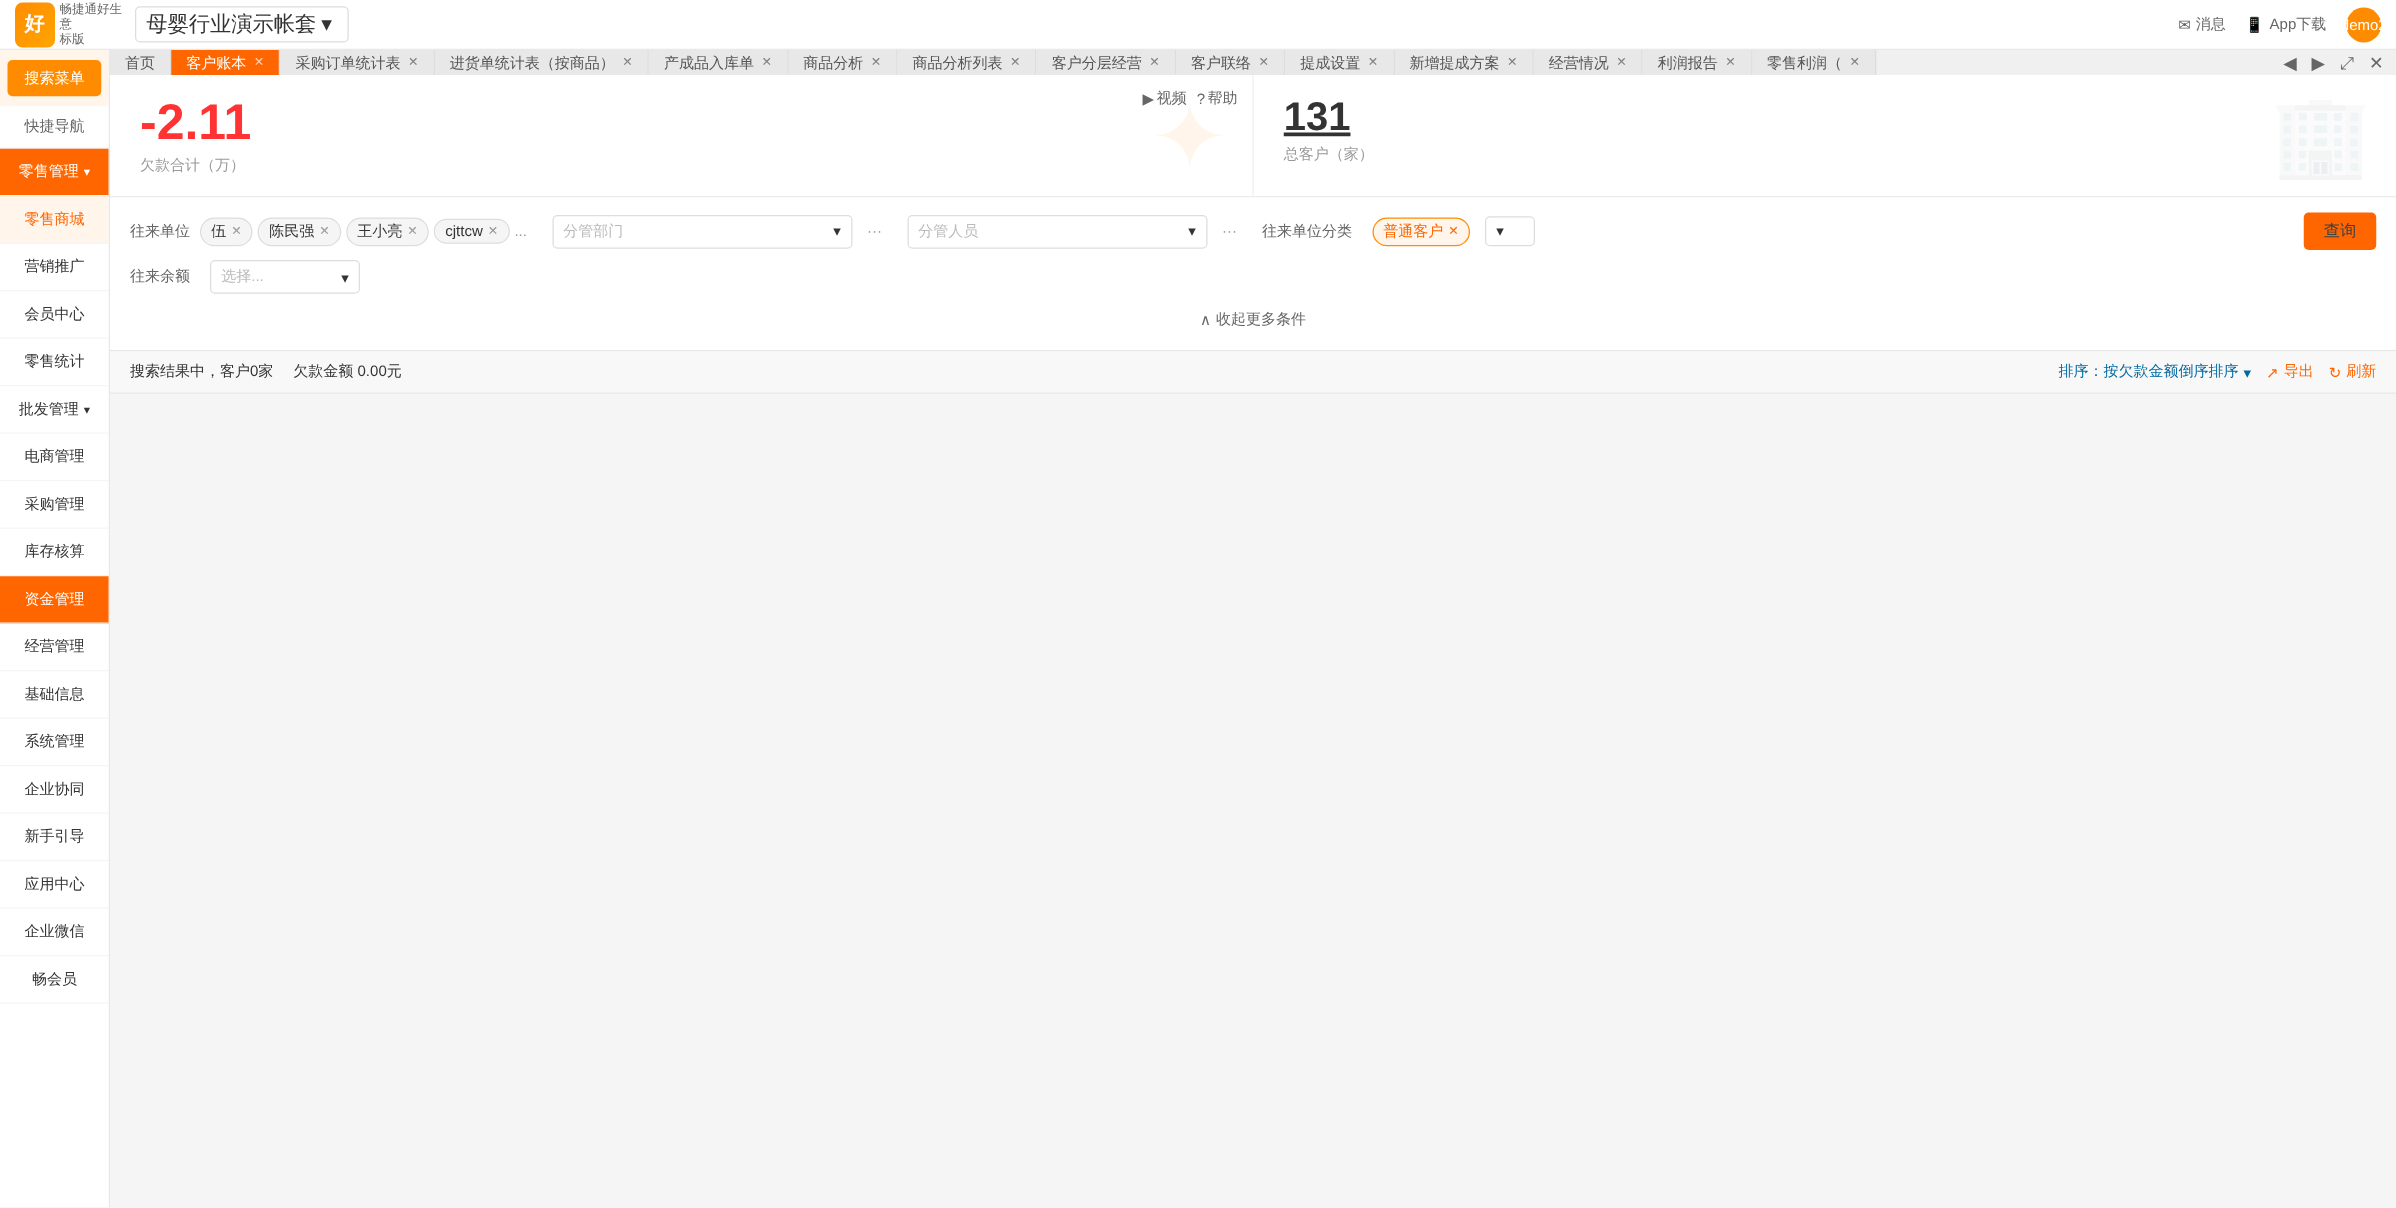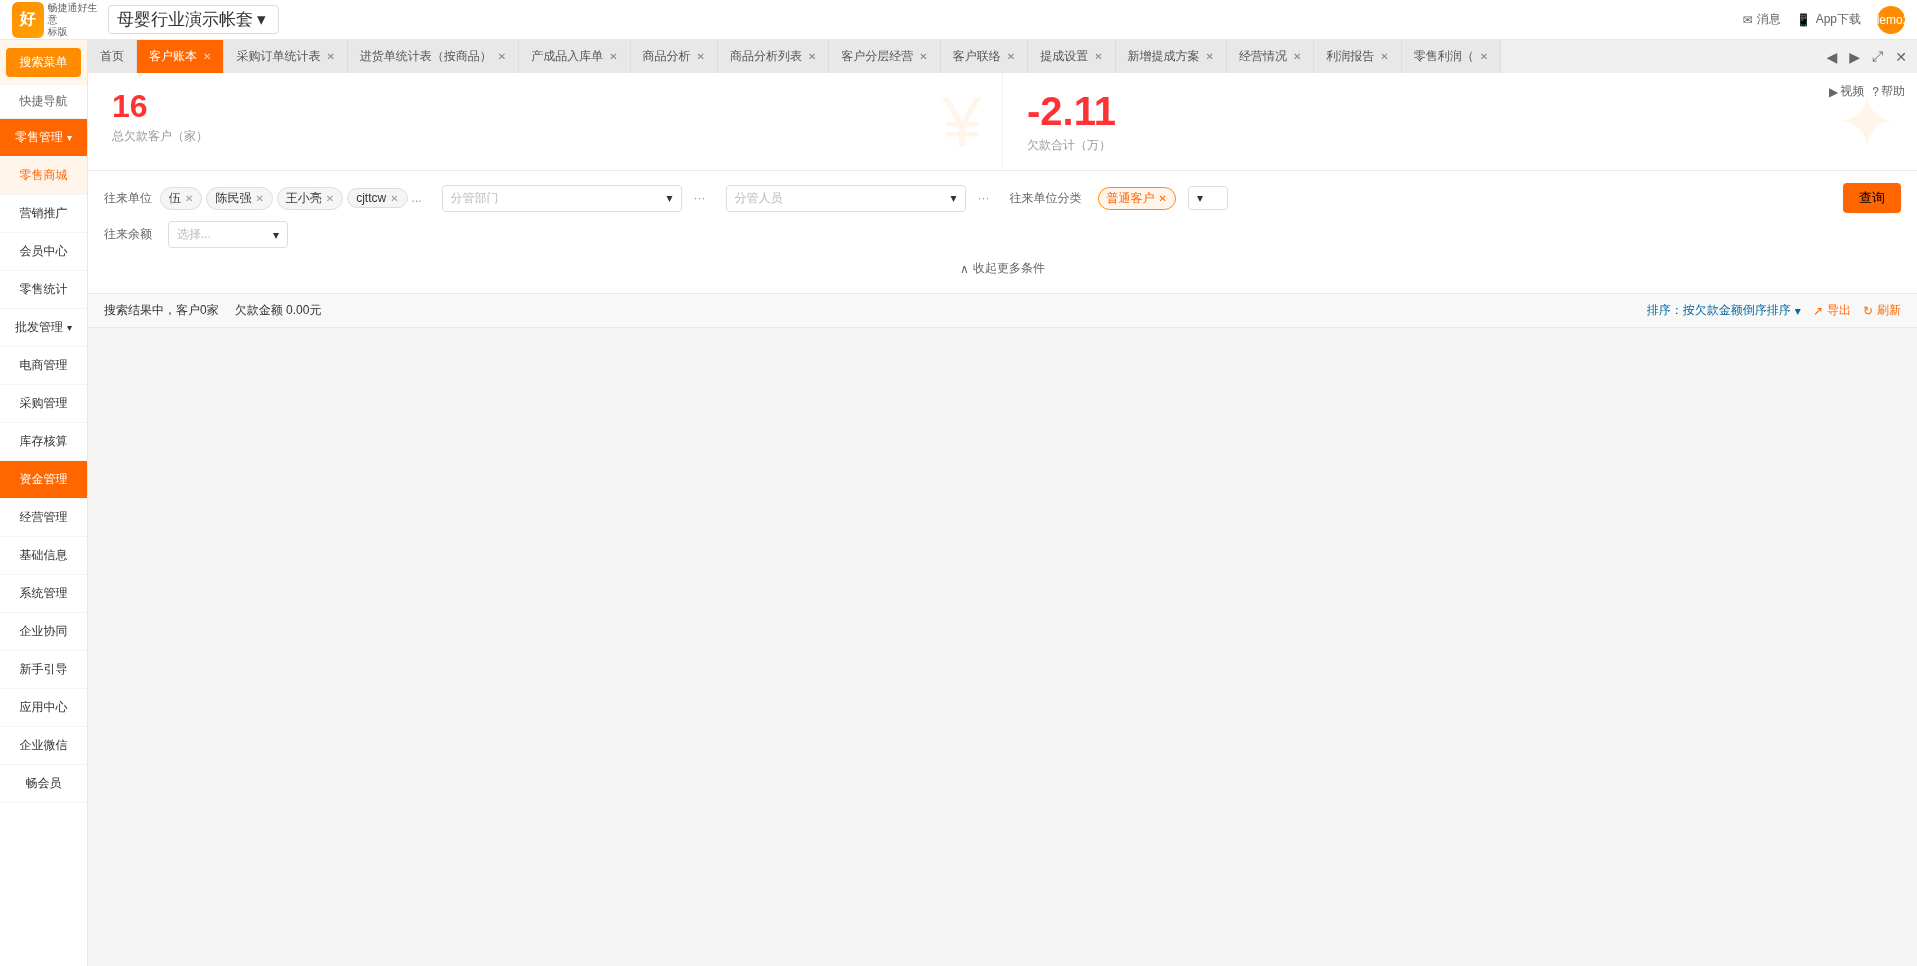--- a/index.html
+++ b/index.html
@@ -29,21 +29,21 @@
     .sidebar-nav-btn { padding: 8px 6px; text-align: center; font-size: 12px; color: #666; cursor: pointer; border-bottom: 1px solid #f0f0f0; }
     .sidebar-item { padding: 10px 6px; text-align: center; font-size: 12px; color: #333; cursor: pointer; border-bottom: 1px solid #f5f5f5; display: flex; align-items: center; justify-content: center; gap: 4px; }
     .sidebar-item.active { background: #ff6600; color: white; }
     .sidebar-item.active-sub { background: #fff5eb; color: #ff6600; }
     .sidebar-item .arrow { font-size: 10px; }
 
     
     .content-area { flex: 1; display: flex; flex-direction: column; overflow: hidden; }
 
     
-    .tab-bar { display: flex; align-items: center; background: #f0f0f0; height: 33px; flex-shrink: 0; overflow: hidden; }
+    .tab-bar { display: flex; align-items: center; background: #f0f0f0; height: 20px; flex-shrink: 0; overflow: hidden; }
     .tab { display: flex; align-items: center; padding: 0 12px; height: 36px; font-size: 12px; cursor: pointer; border-right: 1px solid #ddd; white-space: nowrap; color: #555; background: #e8e8e8; flex-shrink: 0; }
     .tab.active { background: #ff6600; color: white; }
     .tab .close-tab { margin-left: 6px; font-size: 10px; opacity: 0.7; }
     .tab-controls { display: flex; align-items: center; margin-left: auto; padding-right: 6px; gap: 4px; flex-shrink: 0; }
     .tab-ctrl-btn { font-size: 14px; color: #666; cursor: pointer; padding: 0 4px; }
 
     
     .page-content { flex: 1; overflow-y: auto; background: #f5f5f5; padding: 0; }
 
     
@@ -66,21 +66,21 @@
     .filter-tag { display: flex; align-items: center; background: #f5f5f5; border: 1px solid #ddd; border-radius: 12px; padding: 2px 8px; font-size: 12px; color: #333; }
     .filter-tag .remove { margin-left: 4px; color: #999; cursor: pointer; font-size: 10px; }
     .filter-more { color: #999; cursor: pointer; font-size: 12px; }
     .filter-select { border: 1px solid #ddd; border-radius: 4px; padding: 4px 8px; font-size: 12px; min-width: 120px; cursor: pointer; display: flex; align-items: center; justify-content: space-between; }
     .filter-select-wide { min-width: 240px; }
     .filter-input-tag { display: flex; align-items: center; background: #fff5eb; border: 1px solid #ff8c00; border-radius: 12px; padding: 2px 8px; font-size: 12px; color: #ff6600; }
     .filter-input-tag .remove { margin-left: 4px; color: #ff6600; cursor: pointer; font-size: 10px; }
     .collapse-btn { display: flex; align-items: center; justify-content: center; gap: 4px; color: #666; font-size: 12px; cursor: pointer; padding: 4px 0; }
 
     
-    .query-btn { background: #ff6600; color: #000000; border: none; border-radius: 4px; padding: 6px 16px; font-size: 13px; cursor: pointer; white-space: nowrap; }
+    .query-btn { background: #ff6600; color: #404040; border: none; border-radius: 4px; padding: 6px 16px; font-size: 13px; cursor: pointer; white-space: nowrap; }
 
     
     .results-bar { display: flex; align-items: center; justify-content: space-between; background: #f8f8f8; padding: 8px 16px; border-bottom: 1px solid #e8e8e8; font-size: 12px; color: #333; }
     .results-left { display: flex; gap: 16px; }
     .results-right { display: flex; align-items: center; gap: 12px; }
     .sort-btn { display: flex; align-items: center; gap: 4px; cursor: pointer; color: #0369a1; }
     .action-btn { display: flex; align-items: center; gap: 4px; cursor: pointer; color: #ff6600; }
 
     
     .data-table { width: 100%; border-collapse: collapse; background: #fff; }
@@ -254,42 +254,42 @@
           <span class="tab-ctrl-btn">▶</span>
           <span class="tab-ctrl-btn">⤢</span>
           <span class="tab-ctrl-btn">✕</span>
         </div>
       </div>
 
       <div class="page-content">
 
         <div class="stats-row">
 
-          <div class="stat-card">
-            <div class="stat-bg-icon" style="font-size:72px;opacity:0.08;color:#ff8c00;">¥</div>
-            <div class="stat-value" style="color:#ff3333;">16</div>
-            <div class="stat-label">总欠款客户（家）</div>
-          </div>
 
           <div class="stat-card">
             <div class="stat-bg-icon" style="font-size:72px;opacity:0.08;color:#ff8c00;">✦</div>
             <div class="stat-value" style="color:#ff3333;font-size:40px;">-2.11</div>
             <div class="stat-label">欠款合计（万）</div>
             <div class="help-btns">
               <div class="help-btn">
                 <span>▶</span>
                 <span>视频</span>
               </div>
               <div class="help-btn">
                 <span>?</span>
                 <span>帮助</span>
               </div>
             </div>
           </div>
 
+          <div class="stat-card">
+            <div class="stat-bg-icon stat-bg-icon-blue" style="font-size:64px;opacity:0.1;color:#4da8da;">🏢</div>
+            <div class="stat-value underline" style="color:#333;font-size:32px;text-decoration:underline;cursor:pointer;">131</div>
+            <div class="stat-label">总客户（家）</div>
+          </div>
         </div>
 
         <div class="filter-area">
           <div class="filter-row">
             <span class="filter-label">往来单位</span>
             <div class="filter-tags">
               <div class="filter-tag">
                 <span>伍</span>
                 <span class="remove">✕</span>
               </div>

